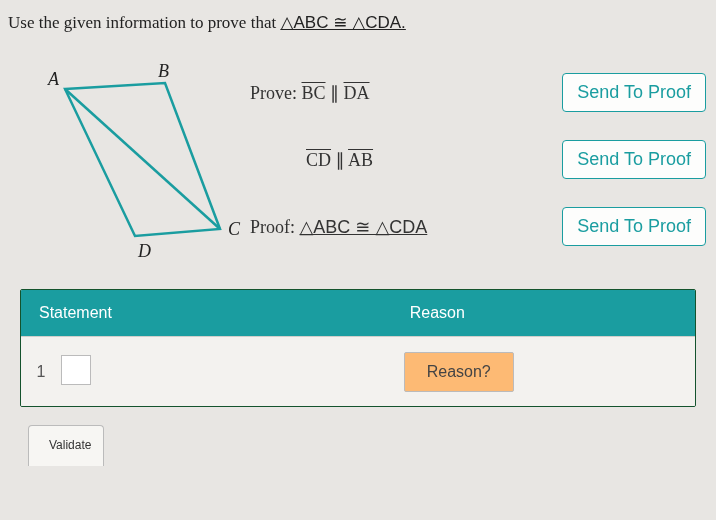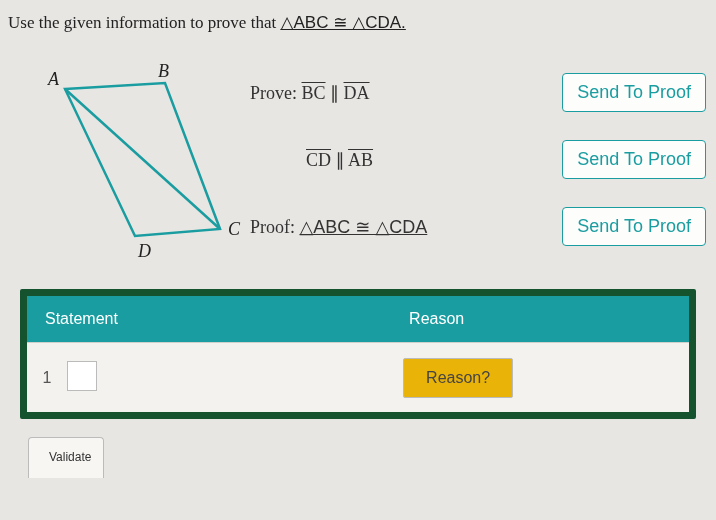--- a/index.html
+++ b/index.html
@@ -60,21 +60,21 @@
     color: #1a9da0;
     border-radius: 4px;
     padding: 8px 14px;
     font-size: 18px;
     font-family: Arial, sans-serif;
     cursor: pointer;
     white-space: nowrap;
   }
   .proof-table {
     margin: 18px 20px 0 20px;
-    border: 7px solid #14532d;
+    border: 1px solid #14532d;
     border-radius: 2px;
     overflow: hidden;
   }
   .thead {
     display: flex;
     background: #1a9da0;
     color: #fff;
     font-family: Arial, sans-serif;
     font-size: 16px;
   }
@@ -103,21 +103,21 @@
     border: 1px solid #bbb;
     background: #fff;
     display: inline-block;
   }
   .td-reason {
     flex: 1;
     padding: 8px 12px;
   }
   .reason-btn {
     border: 1px solid #bbb;
-    background: #eab308;
+    background: #fdba74;
     padding: 10px 22px;
     font-size: 16px;
     font-family: Arial, sans-serif;
     color: #444;
     border-radius: 2px;
     cursor: pointer;
   }
   .validate-row {
     padding: 18px 0 0 28px;
   }

